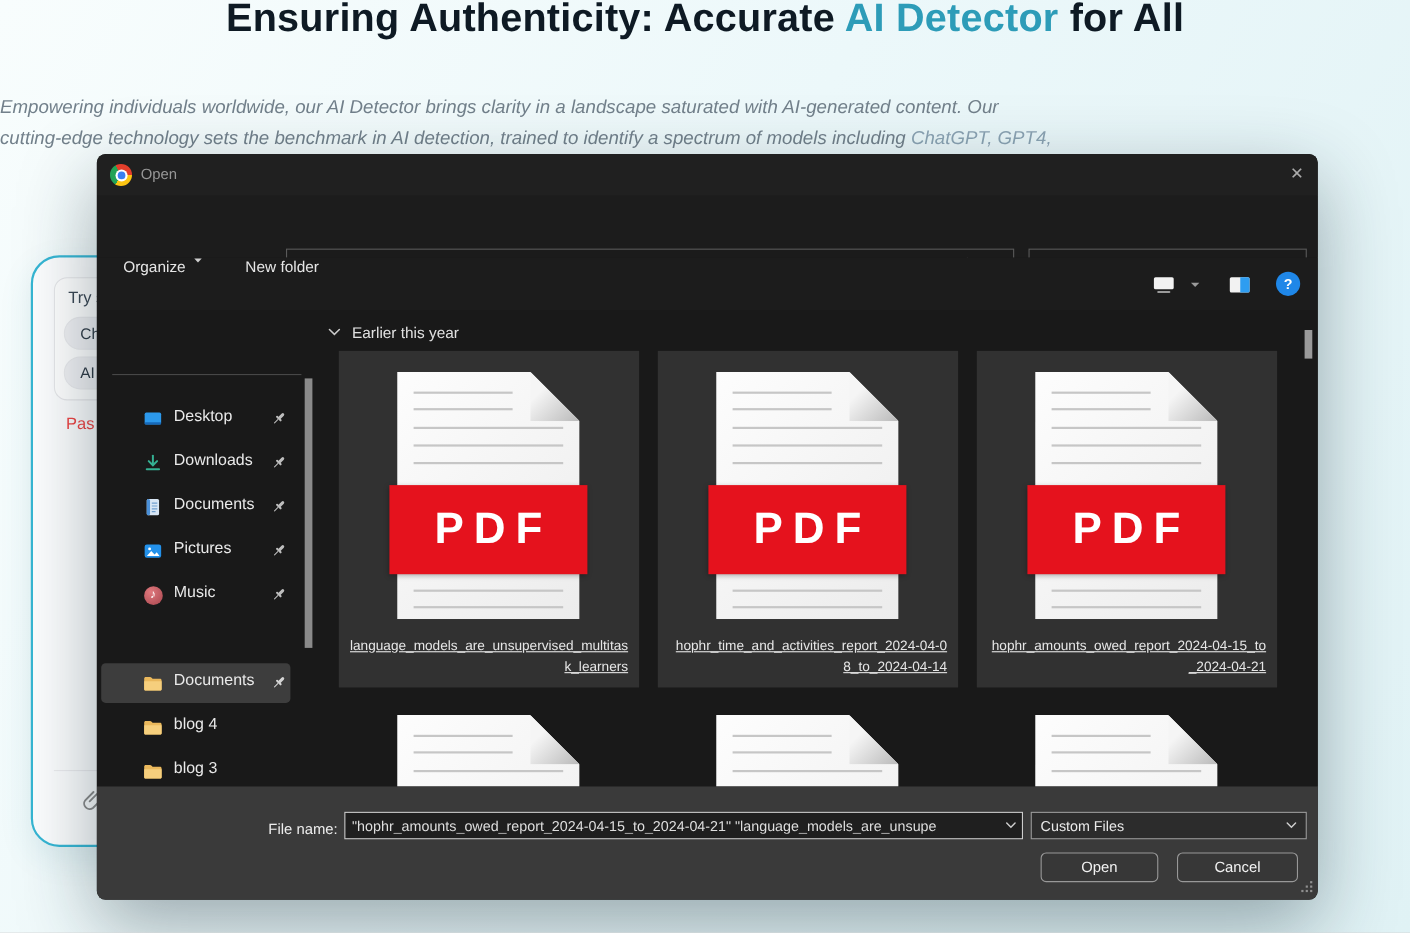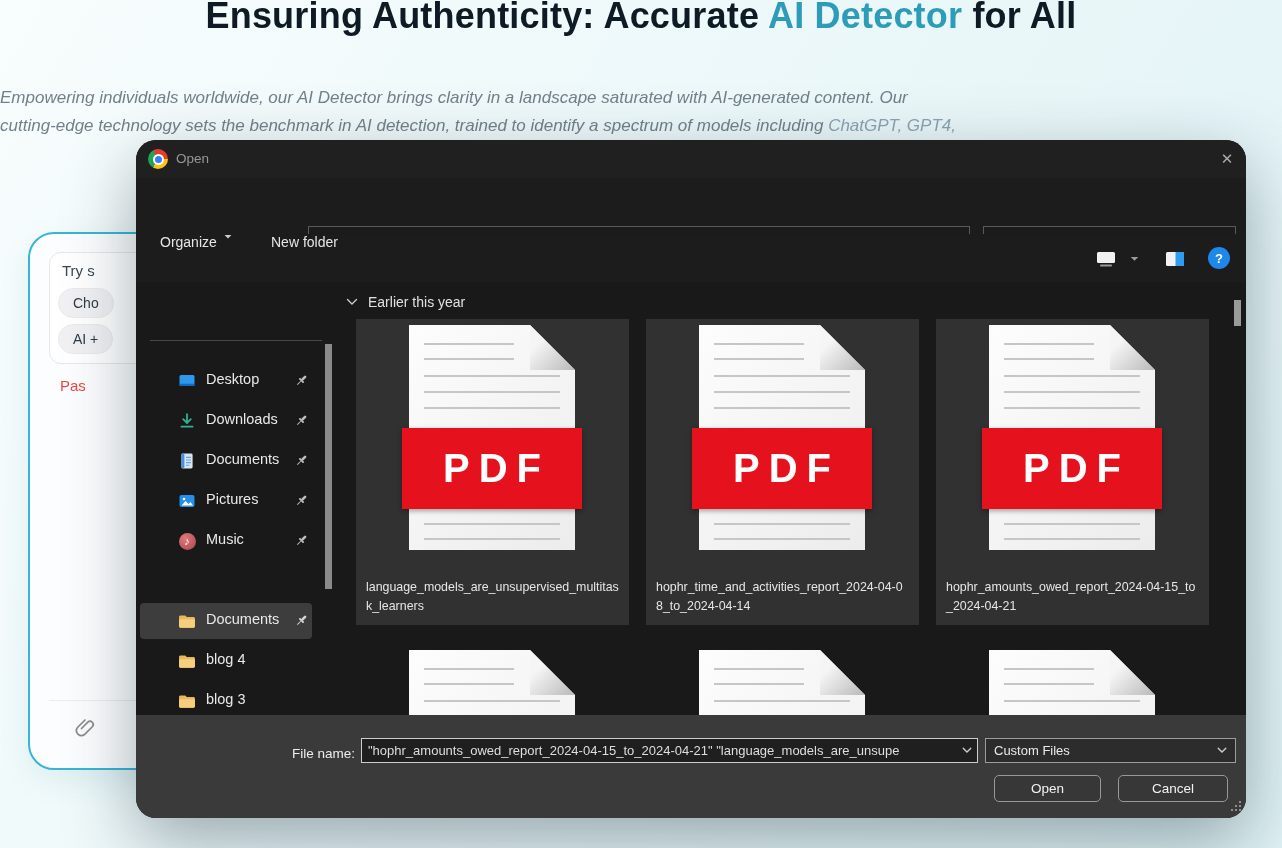--- a/index.html
+++ b/index.html
@@ -24,22 +24,22 @@
   .chip { position:absolute; left:8px; background:#f1f1f4; border:1px solid #ebebee;
     border-radius:16px; padding:6px 14px; font-size:14px; color:#2f3a45; white-space:nowrap; }
   .chip1 { top:35px; } .chip2 { top:71px; }
   .paste-label { position:absolute; left:30px; top:143px; font-size:15px; color:#ef4444; }
   .attach-panel { position:absolute; left:19px; top:466px; width:340px; height:64px;
     border-top:1px solid #ececef; }
   .attach-panel svg { position:absolute; left:24px; top:16px; }
 
   
   .dialog { position:absolute; left:88px; top:140px; width:1110px; height:678px;
-    background:#1c1c1c; border-radius:20px; overflow:hidden;
-    box-shadow:0 24px 70px rgba(15,40,50,.38); color:#e6e6e6; font-size:14px;margin-left:48px; }
+    background:#1c1c1c; border-radius:8px; overflow:hidden;
+    box-shadow:0 24px 70px rgba(15,40,50,.38); color:#e6e6e6; font-size:14px; }
 
   .titlebar { position:absolute; top:0; left:0; width:100%; height:38px; background:#202020; }
   .chrome-logo { position:absolute; left:12px; top:9px; width:20px; height:20px; border-radius:50%;
     background:conic-gradient(from 90deg,#fcc412 0 120deg,#23a356 120deg 240deg,#e43e2b 240deg 360deg); }
   .cl-white { position:absolute; inset:4.5px; background:#fff; border-radius:50%; }
   .cl-blue { position:absolute; inset:2px; background:#3a7ff2; border-radius:50%; }
   .win-title { position:absolute; left:40px; top:0; line-height:38px; font-size:13.5px; color:#979797; }
   .win-close { position:absolute; left:1076px; top:0; width:30px; height:38px; line-height:38px;
     text-align:center; color:#ababab; font-size:15px; cursor:default; }
 
@@ -93,23 +93,23 @@
     align-items:center; justify-content:center; }
   .music { background:radial-gradient(circle at 35% 30%,#e0787d,#a8464e); }
   .music i { font-style:normal; font-size:11px; color:#fff; line-height:1; }
 
   
   .filearea { position:absolute; left:202px; top:0; width:908px; height:100%; }
   .group-hdr { position:absolute; left:8px; top:8px; height:24px; display:flex;
     align-items:center; gap:10px; font-size:14px; color:#e0e0e0; }
   .file-card { position:absolute; top:37px; width:273px; height:306px; background:#313131; }
   .card1 { left:18px; } .card2 { left:308px; } .card3 { left:598px; }
-  .file-label { position:absolute; left:10px; right:10px; top:259px; text-align:left;
-    font-size:12.4px; line-height:1.55; color:#e6e6e6; word-break:break-all; }
-  .doc { position:absolute; left:53px; top:6px; width:166px; height:225px; }
+  .file-label { position:absolute; left:10px; right:10px; top:259px; text-align:right;
+    font-size:12.4px; line-height:1.55; color:#e6e6e6; word-break:break-all;text-decoration:underline; }
+  .doc { position:absolute; left:53px; top:19px; width:166px; height:225px; }
   .doc-page { position:absolute; inset:0; background:linear-gradient(135deg,#fdfdfd,#ececec);
     clip-path:polygon(0 0,121px 0,100% 45px,100% 100%,0 100%);
     box-shadow:0 3px 8px rgba(0,0,0,.45); }
   .doc-fold { position:absolute; right:0; top:0; width:45px; height:45px;
     background:linear-gradient(315deg,#b9b9b9,#f5f5f5 70%);
     clip-path:polygon(0 0,100% 100%,0 100%); }
   .doc-line { position:absolute; left:15px; height:2px; background:#c6c6c6; }
   .dl1{top:18px;width:90px;} .dl2{top:33px;width:90px;} .dl3{top:50px;width:136px;}
   .dl4{top:66px;width:136px;} .dl5{top:82px;width:136px;} .dl6{top:198px;width:136px;} .dl7{top:213px;width:136px;}
   .doc-band { position:absolute; left:-7px; top:103px; width:180px; height:81px; background:#e5121d;

